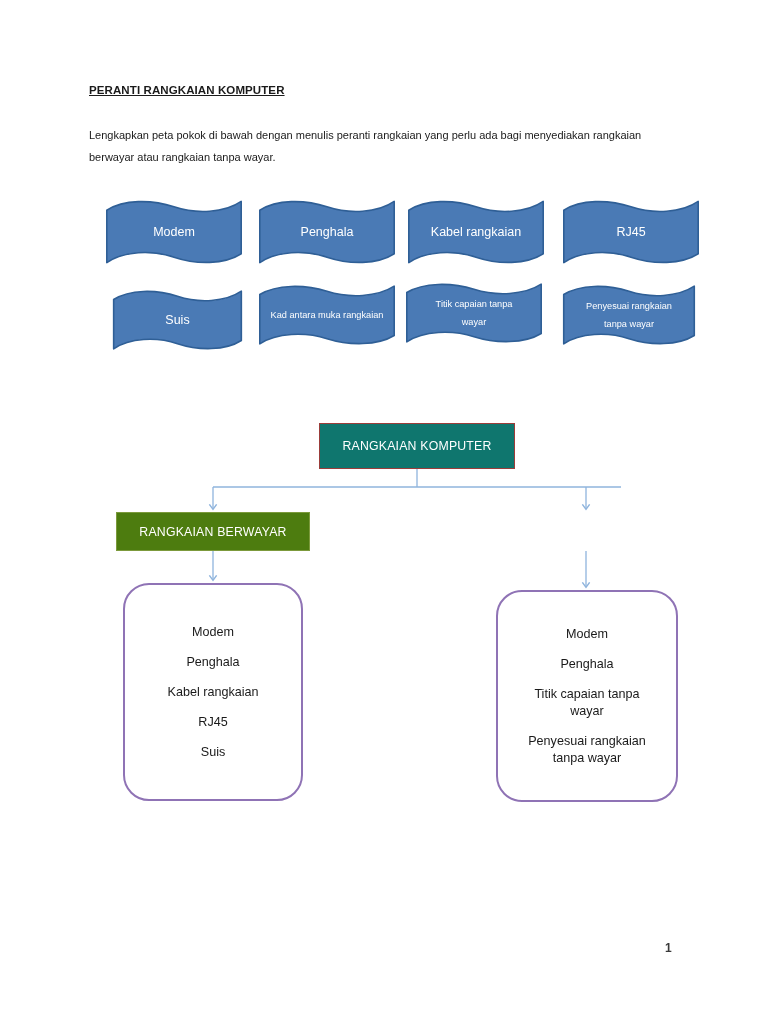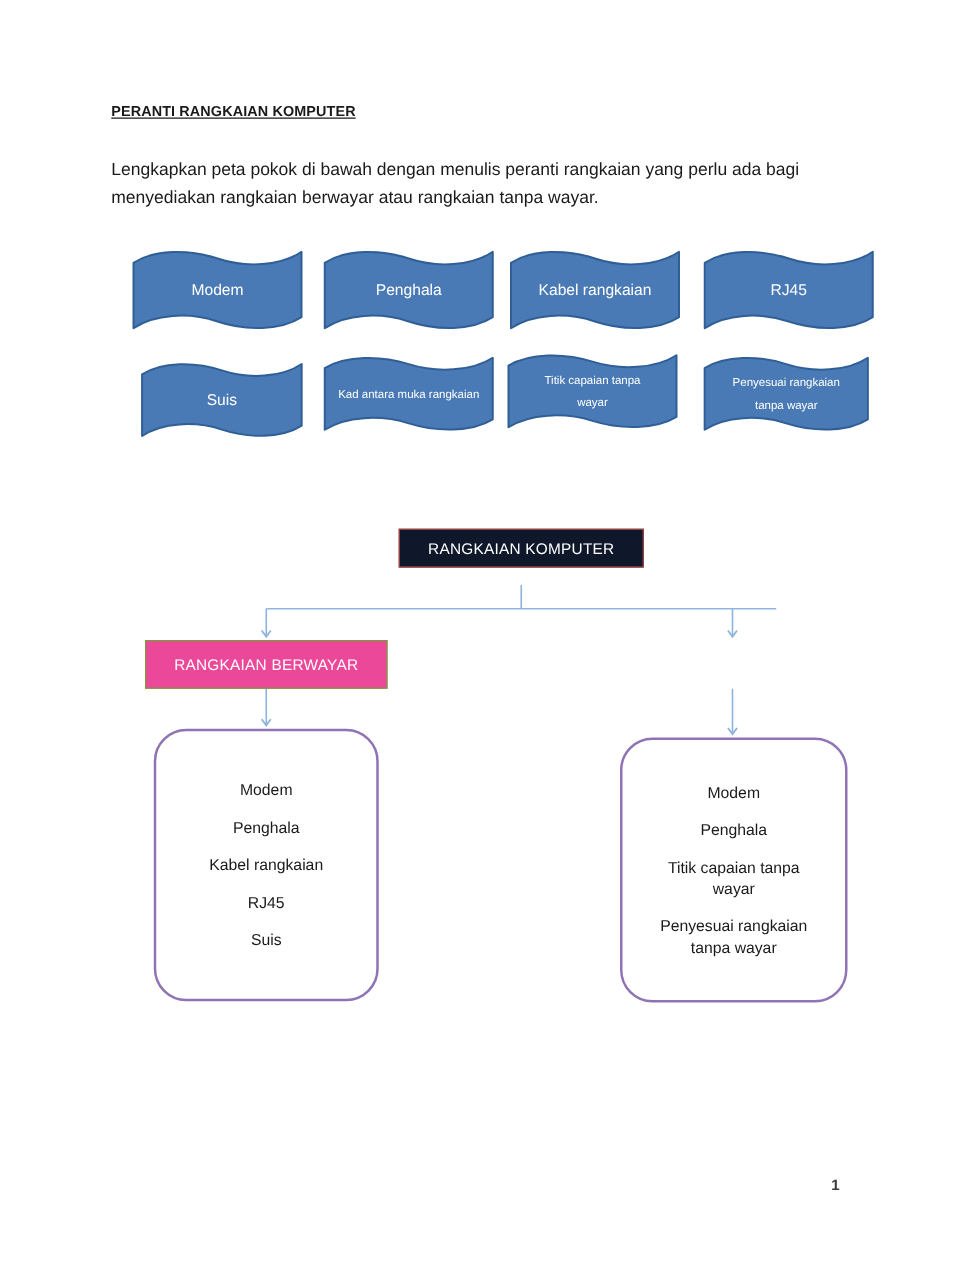--- a/index.html
+++ b/index.html
@@ -25,21 +25,21 @@
     font-weight: bold;
     letter-spacing: 0.1px;
     text-decoration: underline;
     color: #1a1a1a;
   }
   .page-paragraph {
     position: absolute;
     left: 89px;
     top: 124px;
     width: 580px;
-    font-size: 14px;
+    font-size: 11px;
     line-height: 22px;
     color: #1a1a1a;
   }
 
   
   .banner-grid {
     position: absolute;
     left: 0;
     top: 0;
     width: 768px;
@@ -78,30 +78,30 @@
     box-sizing: border-box;
     display: flex;
     align-items: center;
     justify-content: center;
     text-align: center;
   }
   .node-root {
     left: 319px;
     top: 423px;
     width: 196px;
-    height: 31px;
-    background: #0f172a;
+    height: 46px;
+    background: #0f766e;
     border: 1.6px solid #9b3d3a;
     color: #ffffff;
     font-size: 12.3px;
     letter-spacing: 0.2px;
   }
   .node-branch {
     height: 39px;
-    background: #ec4899;
+    background: #4d7c0f;
     border: 1.4px solid #7c9a3c;
     color: #ffffff;
     font-size: 12.3px;
     letter-spacing: 0.2px;
   }
   .node-branch.left  { left: 116px; top: 512px; width: 194px; }
   .node-branch.right { left: 489px; top: 512px; width: 194px; }
 
   .leaf-box {
     position: absolute;

